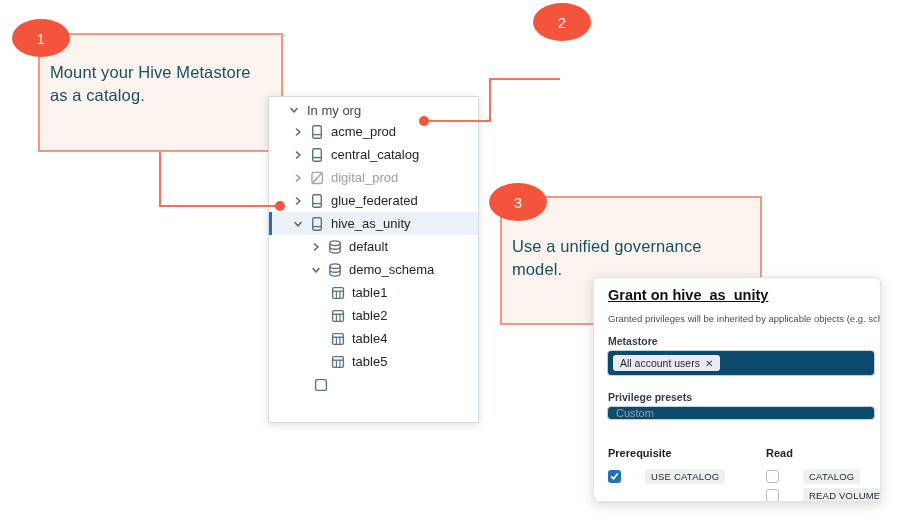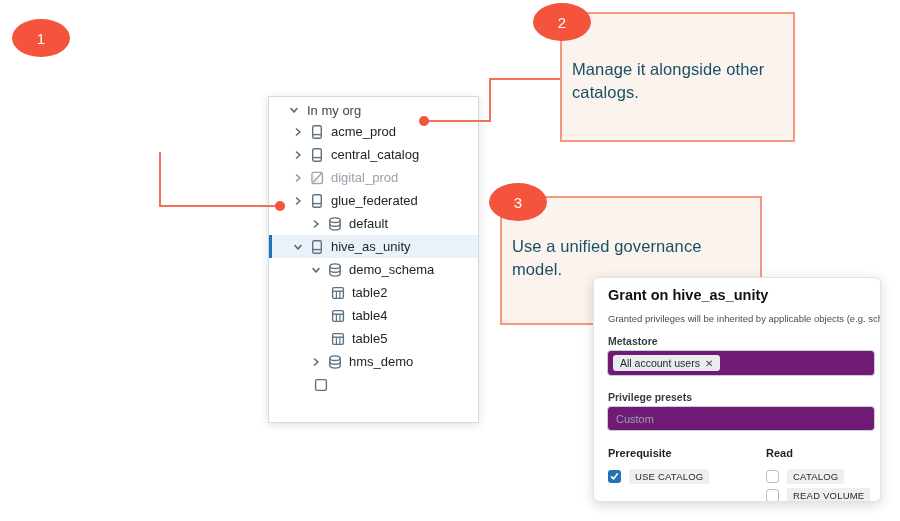--- a/index.html
+++ b/index.html
@@ -28,31 +28,31 @@
   .lvl2{padding-left:40px;}
   .lvl3{padding-left:57px;}
   .trow.disabled .tlabel{color:#97A1AA;}
   .trow.selected{background:#EAF1F8;}
   .trow.selected::before{content:"";position:absolute;left:0;top:0;bottom:0;width:3px;background:#2272B4;}
 
   
   .grant{position:absolute;left:593px;top:277px;width:288px;height:225px;background:#fff;
          border:1px solid #E0E4E7;border-radius:6px;box-sizing:border-box;
          box-shadow:0 3px 12px rgba(30,40,50,.18);z-index:30;overflow:hidden;}
-  .g-title{position:absolute;left:14px;top:9px;font-size:14.5px;font-weight:bold;color:#0E1116;white-space:nowrap;}
+  .g-title{position:absolute;left:14px;top:9px;font-size:14.5px;font-weight:bold;color:#0E1116;white-space:nowrap;text-decoration:underline;}
   .g-sub{position:absolute;left:14px;top:35px;right:0;font-size:9.5px;color:#454E56;white-space:nowrap;overflow:hidden;}
   .g-label{position:absolute;left:14px;font-size:10.5px;font-weight:bold;color:#333D45;}
-  .g-input{position:absolute;left:13px;right:5px;border:1px solid #C6CFD6;border-radius:4px;background:#701a75;
+  .g-input{position:absolute;left:13px;right:5px;border:1px solid #C6CFD6;border-radius:4px;background:#0c4a6e;
            box-sizing:border-box;display:flex;align-items:center;}
   .chip{display:inline-flex;align-items:center;gap:5px;background:#E9EBEE;border-radius:3px;
         padding:2px 7px;font-size:10.5px;color:#1E262C;margin-left:5px;}
   .chip .x{font-size:10px;color:#39434B;cursor:pointer;}
   .g-placeholder{font-size:11px;color:#98A1A9;padding-left:8px;}
   .g-colhead{position:absolute;top:169px;font-size:11px;font-weight:bold;color:#1A2126;}
-  .cbrow{position:absolute;display:flex;align-items:center;gap:8px;height:16px;}
+  .cbrow{position:absolute;display:flex;align-items:center;gap:24px;height:16px;}
   .cbox{width:13px;height:13px;border-radius:3px;box-sizing:border-box;flex:0 0 13px;
         display:flex;align-items:center;justify-content:center;}
   .cbox.on{background:#2272B4;}
   .cbox.off{background:#fff;border:1.5px solid #B6BFC7;}
   .cbox svg{display:block;}
   .cbl{background:#EDEFF1;border-radius:2px;padding:2px 6px;font-size:9.5px;color:#222B31;
        letter-spacing:.2px;white-space:nowrap;}
 </style>
 </head>
 <body>
@@ -61,27 +61,27 @@
 
   <div class="line" style="left:159px;top:152px;width:2px;height:55px;"></div>
   <div class="line" style="left:159px;top:205px;width:119px;height:2px;"></div>
   <div class="dot" style="left:275px;top:201px;"></div>
 
   <div class="line" style="left:490px;top:78px;width:70px;height:2px;"></div>
   <div class="line" style="left:489px;top:78px;width:2px;height:44px;"></div>
   <div class="line" style="left:425px;top:120px;width:66px;height:2px;"></div>
   <div class="dot" style="left:419px;top:116px;"></div>
 
+  <div class="callout" style="left:38px;top:33px;width:245px;height:119px;">
+    <div class="ctext" style="padding:26px 12px 0 10px;">Mount your Hive Metastore as a catalog.</div>
+  </div>
   <div class="num" style="left:12px;top:19px;">
     <span>1</span>
   </div>
 
-  <div class="callout" style="left:560px;top:12px;width:235px;height:130px;">
-    <div class="ctext" style="padding:44px 12px 0 10px;">Manage it alongside other catalogs.</div>
-  </div>
   <div class="num" style="left:533px;top:3px;">
     <span>2</span>
   </div>
 
   <div class="callout" style="left:500px;top:196px;width:262px;height:129px;">
     <div class="ctext" style="padding:37px 14px 0 10px;">Use a unified governance model.</div>
   </div>
   <div class="num" style="left:489px;top:183px;">
     <span>3</span>
   </div>
@@ -151,120 +151,116 @@
       </span>
       <span class="ticon">
         <svg width="16" height="16" viewBox="0 0 16 16">
             <rect x="3.7" y="1.7" width="8.6" height="12.6" rx="1.6" fill="none" stroke="#5E7383" stroke-width="1.4"></rect>
             <line x1="3.7" y1="10.6" x2="12.3" y2="10.6" stroke="#5E7383" stroke-width="1.4"></line>
           </svg>
       </span>
       <span class="tlabel">glue_federated</span>
     </div>
 
+    <div class="trow lvl1 selected">
+      <span class="chev">
+        <svg width="10" height="10" viewBox="0 0 10 10">
+            <polyline points="2,3.5 5,7 8,3.5" fill="none" stroke="#5C6870" stroke-width="1.6" stroke-linecap="round" stroke-linejoin="round"></polyline>
+          </svg>
+      </span>
+      <span class="ticon">
+        <svg width="16" height="16" viewBox="0 0 16 16">
+            <rect x="3.7" y="1.7" width="8.6" height="12.6" rx="1.6" fill="none" stroke="#5E7383" stroke-width="1.4"></rect>
+            <line x1="3.7" y1="10.6" x2="12.3" y2="10.6" stroke="#5E7383" stroke-width="1.4"></line>
+          </svg>
+      </span>
+      <span class="tlabel">hive_as_unity</span>
+    </div>
+
     <div class="trow lvl2">
       <span class="chev">
         <svg width="10" height="10" viewBox="0 0 10 10">
             <polyline points="3.5,2 7,5 3.5,8" fill="none" stroke="#5C6870" stroke-width="1.6" stroke-linecap="round" stroke-linejoin="round"></polyline>
           </svg>
       </span>
       <span class="ticon">
         <svg width="16" height="16" viewBox="0 0 16 16">
             <path d="M2.8 4.2 C2.8 2.9 5.1 1.9 8 1.9 C10.9 1.9 13.2 2.9 13.2 4.2 L13.2 11.8 C13.2 13.1 10.9 14.1 8 14.1 C5.1 14.1 2.8 13.1 2.8 11.8 Z" fill="none" stroke="#5E7383" stroke-width="1.4"></path>
             <path d="M2.8 4.2 C2.8 5.5 5.1 6.5 8 6.5 C10.9 6.5 13.2 5.5 13.2 4.2" fill="none" stroke="#5E7383" stroke-width="1.4"></path>
             <path d="M2.8 8 C2.8 9.3 5.1 10.3 8 10.3 C10.9 10.3 13.2 9.3 13.2 8" fill="none" stroke="#5E7383" stroke-width="1.4"></path>
           </svg>
       </span>
       <span class="tlabel">default</span>
     </div>
 
-    <div class="trow lvl1 selected">
-      <span class="chev">
-        <svg width="10" height="10" viewBox="0 0 10 10">
-            <polyline points="2,3.5 5,7 8,3.5" fill="none" stroke="#5C6870" stroke-width="1.6" stroke-linecap="round" stroke-linejoin="round"></polyline>
-          </svg>
-      </span>
-      <span class="ticon">
-        <svg width="16" height="16" viewBox="0 0 16 16">
-            <rect x="3.7" y="1.7" width="8.6" height="12.6" rx="1.6" fill="none" stroke="#5E7383" stroke-width="1.4"></rect>
-            <line x1="3.7" y1="10.6" x2="12.3" y2="10.6" stroke="#5E7383" stroke-width="1.4"></line>
-          </svg>
-      </span>
-      <span class="tlabel">hive_as_unity</span>
-    </div>
-
     <div class="trow lvl2">
       <span class="chev">
         <svg width="10" height="10" viewBox="0 0 10 10">
             <polyline points="2,3.5 5,7 8,3.5" fill="none" stroke="#5C6870" stroke-width="1.6" stroke-linecap="round" stroke-linejoin="round"></polyline>
           </svg>
       </span>
       <span class="ticon">
         <svg width="16" height="16" viewBox="0 0 16 16">
             <path d="M2.8 4.2 C2.8 2.9 5.1 1.9 8 1.9 C10.9 1.9 13.2 2.9 13.2 4.2 L13.2 11.8 C13.2 13.1 10.9 14.1 8 14.1 C5.1 14.1 2.8 13.1 2.8 11.8 Z" fill="none" stroke="#5E7383" stroke-width="1.4"></path>
             <path d="M2.8 4.2 C2.8 5.5 5.1 6.5 8 6.5 C10.9 6.5 13.2 5.5 13.2 4.2" fill="none" stroke="#5E7383" stroke-width="1.4"></path>
             <path d="M2.8 8 C2.8 9.3 5.1 10.3 8 10.3 C10.9 10.3 13.2 9.3 13.2 8" fill="none" stroke="#5E7383" stroke-width="1.4"></path>
           </svg>
       </span>
       <span class="tlabel">demo_schema</span>
     </div>
 
-
     <div class="trow lvl3">
       <span class="ticon">
         <svg width="16" height="16" viewBox="0 0 16 16">
             <rect x="2.6" y="2.6" width="10.8" height="10.8" rx="1.4" fill="none" stroke="#5E7383" stroke-width="1.4"></rect>
             <line x1="2.6" y1="6.2" x2="13.4" y2="6.2" stroke="#5E7383" stroke-width="1.4"></line>
             <line x1="6.4" y1="6.2" x2="6.4" y2="13.4" stroke="#5E7383" stroke-width="1.2"></line>
             <line x1="9.9" y1="6.2" x2="9.9" y2="13.4" stroke="#5E7383" stroke-width="1.2"></line>
           </svg>
       </span>
-      <span class="tlabel">table2</span>
-    </div>
-
+      <span class="tlabel">table1</span>
+    </div>
 
     <div class="trow lvl3">
       <span class="ticon">
         <svg width="16" height="16" viewBox="0 0 16 16">
             <rect x="2.6" y="2.6" width="10.8" height="10.8" rx="1.4" fill="none" stroke="#5E7383" stroke-width="1.4"></rect>
             <line x1="2.6" y1="6.2" x2="13.4" y2="6.2" stroke="#5E7383" stroke-width="1.4"></line>
             <line x1="6.4" y1="6.2" x2="6.4" y2="13.4" stroke="#5E7383" stroke-width="1.2"></line>
             <line x1="9.9" y1="6.2" x2="9.9" y2="13.4" stroke="#5E7383" stroke-width="1.2"></line>
           </svg>
       </span>
-      <span class="tlabel">table4</span>
-    </div>
+      <span class="tlabel">table2</span>
+    </div>
+
 
     <div class="trow lvl3">
       <span class="ticon">
         <svg width="16" height="16" viewBox="0 0 16 16">
             <rect x="2.6" y="2.6" width="10.8" height="10.8" rx="1.4" fill="none" stroke="#5E7383" stroke-width="1.4"></rect>
             <line x1="2.6" y1="6.2" x2="13.4" y2="6.2" stroke="#5E7383" stroke-width="1.4"></line>
             <line x1="6.4" y1="6.2" x2="6.4" y2="13.4" stroke="#5E7383" stroke-width="1.2"></line>
             <line x1="9.9" y1="6.2" x2="9.9" y2="13.4" stroke="#5E7383" stroke-width="1.2"></line>
           </svg>
       </span>
+      <span class="tlabel">table4</span>
+    </div>
+
+    <div class="trow lvl3">
+      <span class="ticon">
+        <svg width="16" height="16" viewBox="0 0 16 16">
+            <rect x="2.6" y="2.6" width="10.8" height="10.8" rx="1.4" fill="none" stroke="#5E7383" stroke-width="1.4"></rect>
+            <line x1="2.6" y1="6.2" x2="13.4" y2="6.2" stroke="#5E7383" stroke-width="1.4"></line>
+            <line x1="6.4" y1="6.2" x2="6.4" y2="13.4" stroke="#5E7383" stroke-width="1.2"></line>
+            <line x1="9.9" y1="6.2" x2="9.9" y2="13.4" stroke="#5E7383" stroke-width="1.2"></line>
+          </svg>
+      </span>
       <span class="tlabel">table5</span>
     </div>
 
-    <div class="trow lvl2">
-      <span class="chev">
-        <svg width="10" height="10" viewBox="0 0 10 10">
-            <polyline points="3.5,2 7,5 3.5,8" fill="none" stroke="#5C6870" stroke-width="1.6" stroke-linecap="round" stroke-linejoin="round"></polyline>
-          </svg>
-      </span>
-      <span class="ticon">
-        <svg width="16" height="16" viewBox="0 0 16 16">
-            <path d="M2.8 4.2 C2.8 2.9 5.1 1.9 8 1.9 C10.9 1.9 13.2 2.9 13.2 4.2 L13.2 11.8 C13.2 13.1 10.9 14.1 8 14.1 C5.1 14.1 2.8 13.1 2.8 11.8 Z" fill="none" stroke="#5E7383" stroke-width="1.4"></path>
-            <path d="M2.8 4.2 C2.8 5.5 5.1 6.5 8 6.5 C10.9 6.5 13.2 5.5 13.2 4.2" fill="none" stroke="#5E7383" stroke-width="1.4"></path>
-            <path d="M2.8 8 C2.8 9.3 5.1 10.3 8 10.3 C10.9 10.3 13.2 9.3 13.2 8" fill="none" stroke="#5E7383" stroke-width="1.4"></path>
-          </svg>
-      </span>
-      <span class="tlabel">hms_demo</span>
-    </div>
 
     <div class="trow lvl2">
 
       <span class="ticon">
         <svg width="16" height="16" viewBox="0 0 16 16">
             <rect x="2.6" y="2.6" width="10.8" height="10.8" rx="1.4" fill="none" stroke="#5E7383" stroke-width="1.4"></rect>
           </svg>
       </span>
     </div>
   </div>
@@ -275,21 +271,21 @@
 
     <div class="g-label" style="top:57px;">Metastore</div>
     <div class="g-input" style="top:72px;height:26px;">
       <span class="chip">
         <span>All account users</span>
         <span class="x">✕</span>
       </span>
     </div>
 
     <div class="g-label" style="top:113px;">Privilege presets</div>
-    <div class="g-input" style="top:128px;height:25px;">
+    <div class="g-input" style="top:128px;height:14px;">
       <span class="g-placeholder">Custom</span>
     </div>
 
     <div class="g-colhead" style="left:14px;">Prerequisite</div>
     <div class="g-colhead" style="left:172px;">Read</div>
 
     <div class="cbrow" style="left:14px;top:190px;">
       <span class="cbox on">
         <svg width="9" height="9" viewBox="0 0 9 9">
             <polyline points="1.5,4.8 3.6,6.8 7.5,1.8" fill="none" stroke="#fff" stroke-width="1.6" stroke-linecap="round" stroke-linejoin="round"></polyline>

